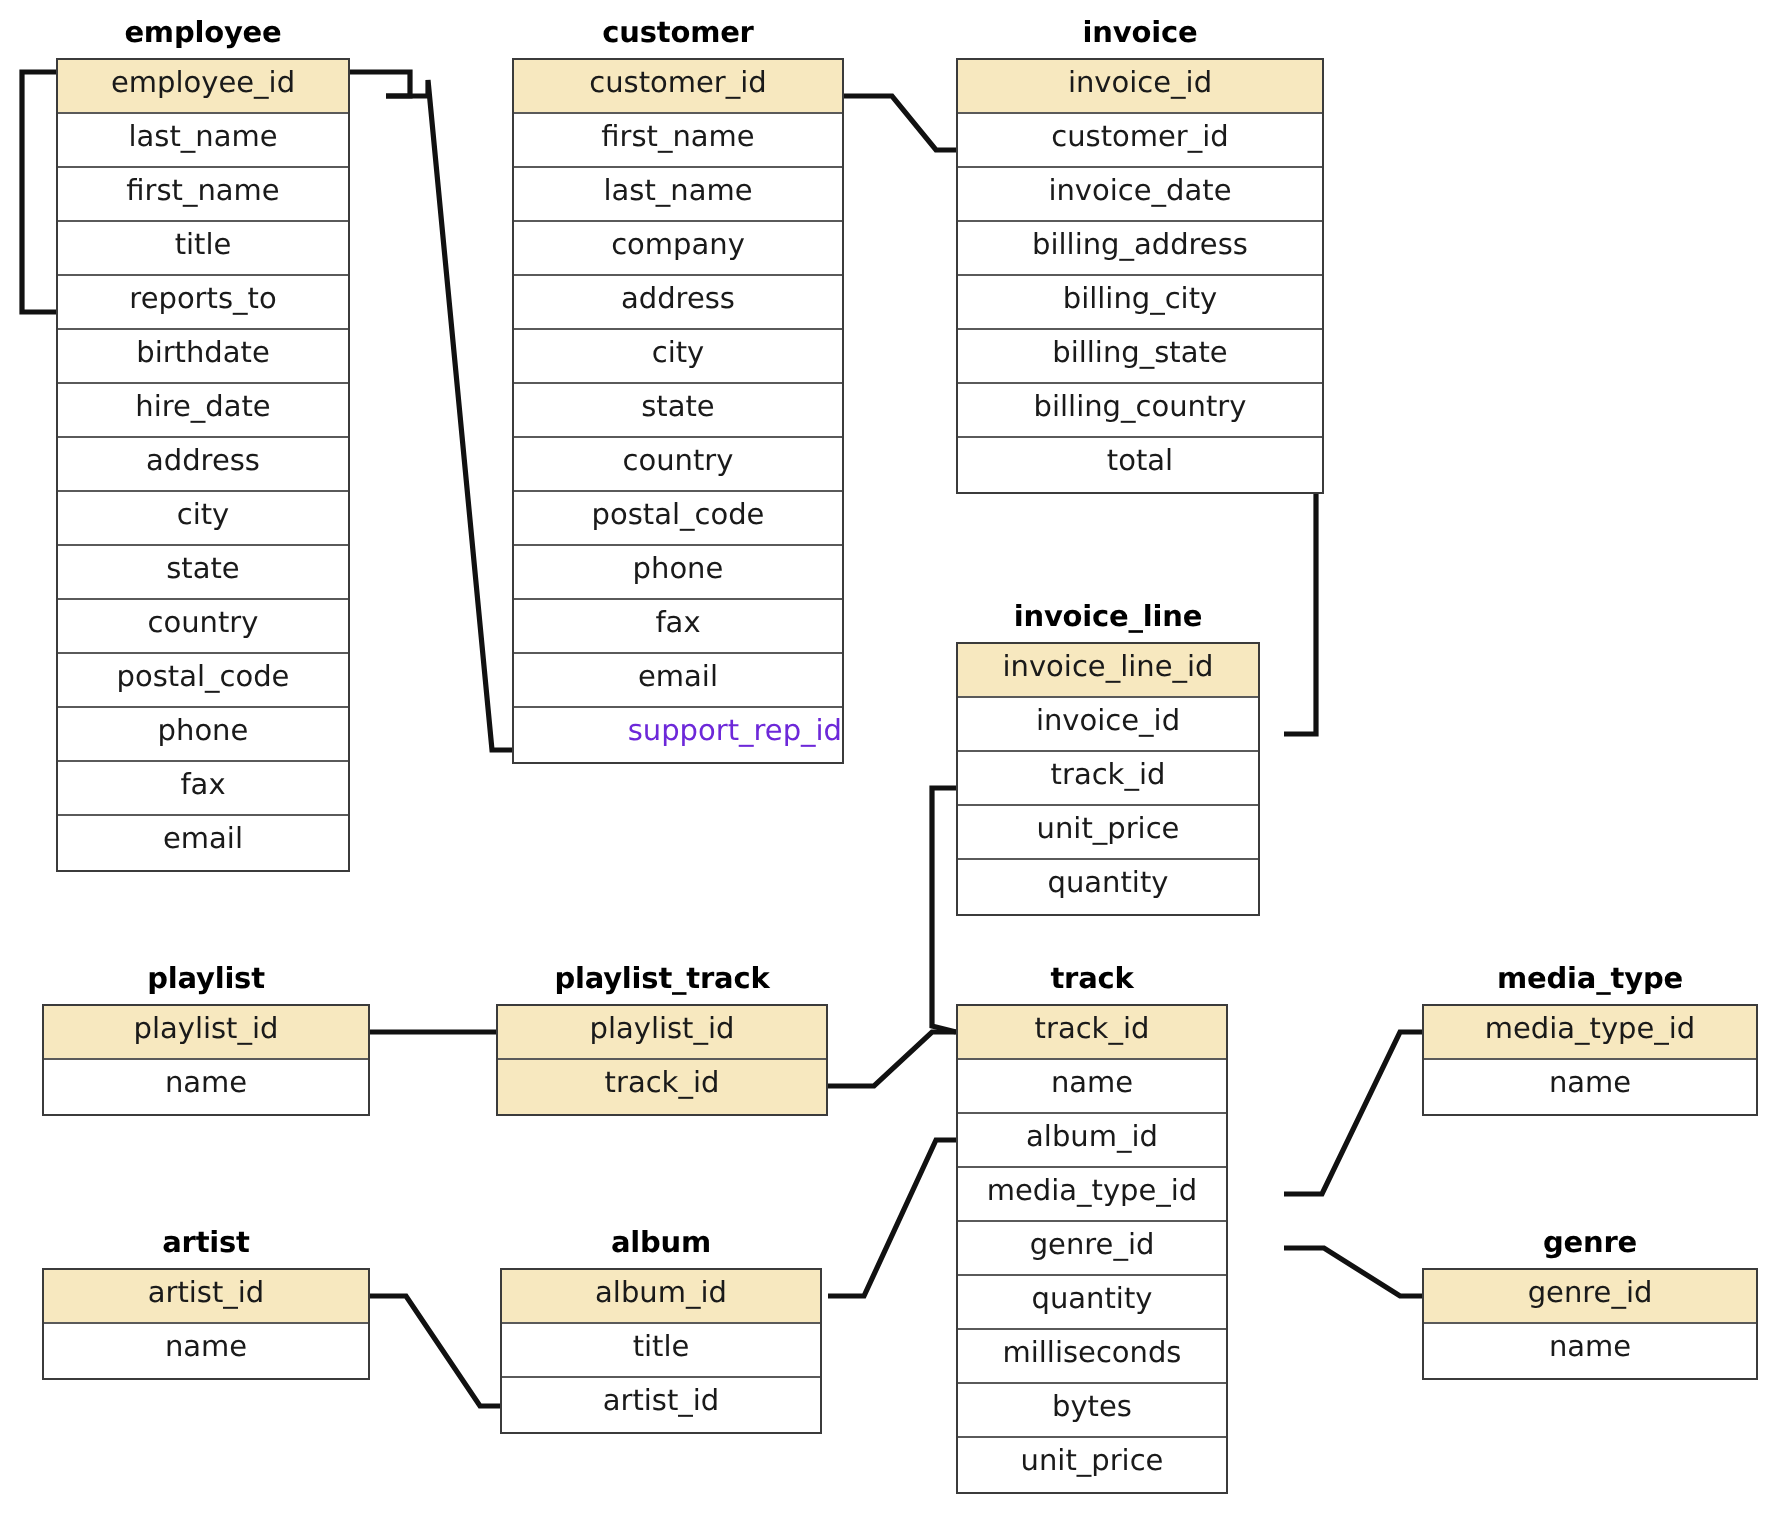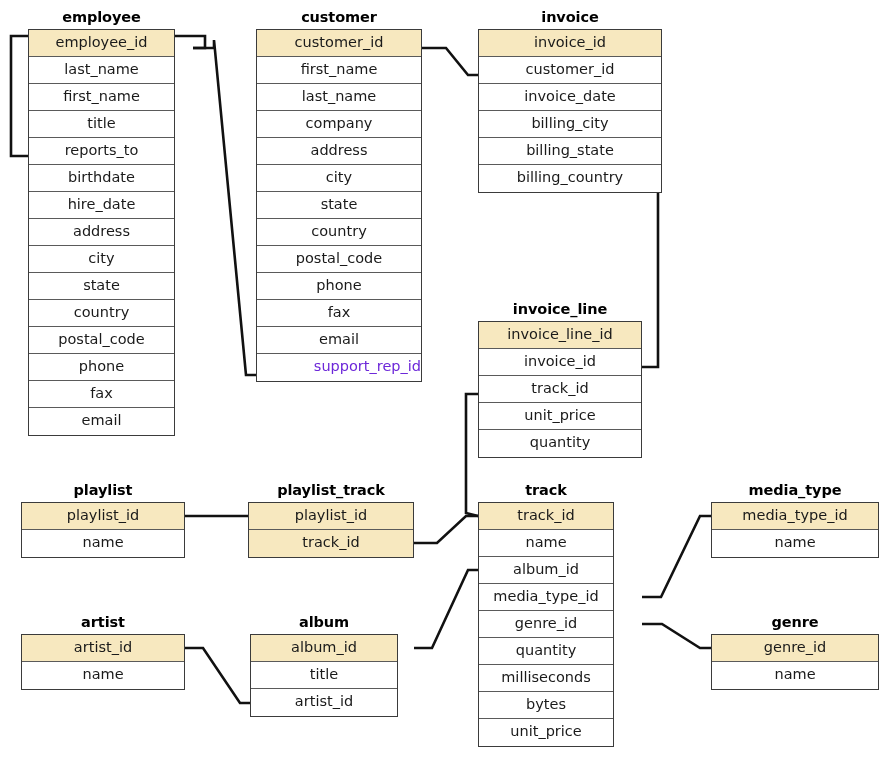--- a/index.html
+++ b/index.html
@@ -120,26 +120,28 @@
         <div class="field" style="border-bottom-color: rgb(90, 90, 90); color: rgb(26, 26, 26);">email</div>
         <div class="field" style="border-bottom-color: rgb(90, 90, 90); color: #6d28d9; text-align: right;">support_rep_id</div>
       </div>
     </div>
     <div class="entity" style="left: 478px; top: 8px; width: 184px;">
       <div class="entity-title">invoice</div>
       <div class="entity-box" style="border-color: rgb(59, 59, 59);">
         <div class="field key" style="background: rgb(247, 232, 191); border-bottom-color: rgb(90, 90, 90); color: rgb(26, 26, 26);">invoice_id</div>
         <div class="field" style="border-bottom-color: rgb(90, 90, 90); color: rgb(26, 26, 26);">customer_id</div>
         <div class="field" style="border-bottom-color: rgb(90, 90, 90); color: rgb(26, 26, 26);">invoice_date</div>
+        <div class="field" style="border-bottom-color: rgb(90, 90, 90); color: rgb(26, 26, 26);">billing_address</div>
         <div class="field" style="border-bottom-color: rgb(90, 90, 90); color: rgb(26, 26, 26);">billing_city</div>
         <div class="field" style="border-bottom-color: rgb(90, 90, 90); color: rgb(26, 26, 26);">billing_state</div>
         <div class="field" style="border-bottom-color: rgb(90, 90, 90); color: rgb(26, 26, 26);">billing_country</div>
-      </div>
-    </div>
-    <div class="entity" style="left: 478px; top: 300px; width: 164px;">
+        <div class="field" style="border-bottom-color: rgb(90, 90, 90); color: rgb(26, 26, 26);">total</div>
+      </div>
+    </div>
+    <div class="entity" style="left: 478px; top: 300px; width: 152px;">
       <div class="entity-title">invoice_line</div>
       <div class="entity-box" style="border-color: rgb(59, 59, 59);">
         <div class="field key" style="background: rgb(247, 232, 191); border-bottom-color: rgb(90, 90, 90); color: rgb(26, 26, 26);">invoice_line_id</div>
         <div class="field" style="border-bottom-color: rgb(90, 90, 90); color: rgb(26, 26, 26);">invoice_id</div>
         <div class="field" style="border-bottom-color: rgb(90, 90, 90); color: rgb(26, 26, 26);">track_id</div>
         <div class="field" style="border-bottom-color: rgb(90, 90, 90); color: rgb(26, 26, 26);">unit_price</div>
         <div class="field" style="border-bottom-color: rgb(90, 90, 90); color: rgb(26, 26, 26);">quantity</div>
       </div>
     </div>
     <div class="entity" style="left: 21px; top: 481px; width: 164px;">
@@ -177,21 +179,21 @@
         <div class="field" style="border-bottom-color: rgb(90, 90, 90); color: rgb(26, 26, 26);">name</div>
       </div>
     </div>
     <div class="entity" style="left: 21px; top: 613px; width: 164px;">
       <div class="entity-title">artist</div>
       <div class="entity-box" style="border-color: rgb(59, 59, 59);">
         <div class="field key" style="background: rgb(247, 232, 191); border-bottom-color: rgb(90, 90, 90); color: rgb(26, 26, 26);">artist_id</div>
         <div class="field" style="border-bottom-color: rgb(90, 90, 90); color: rgb(26, 26, 26);">name</div>
       </div>
     </div>
-    <div class="entity" style="left: 250px; top: 613px; width: 148px;">
+    <div class="entity" style="left: 250px; top: 613px; width: 161px;">
       <div class="entity-title">album</div>
       <div class="entity-box" style="border-color: rgb(59, 59, 59);">
         <div class="field key" style="background: rgb(247, 232, 191); border-bottom-color: rgb(90, 90, 90); color: rgb(26, 26, 26);">album_id</div>
         <div class="field" style="border-bottom-color: rgb(90, 90, 90); color: rgb(26, 26, 26);">title</div>
         <div class="field" style="border-bottom-color: rgb(90, 90, 90); color: rgb(26, 26, 26);">artist_id</div>
       </div>
     </div>
     <div class="entity" style="left: 711px; top: 613px; width: 168px;">
       <div class="entity-title">genre</div>
       <div class="entity-box" style="border-color: rgb(59, 59, 59);">

